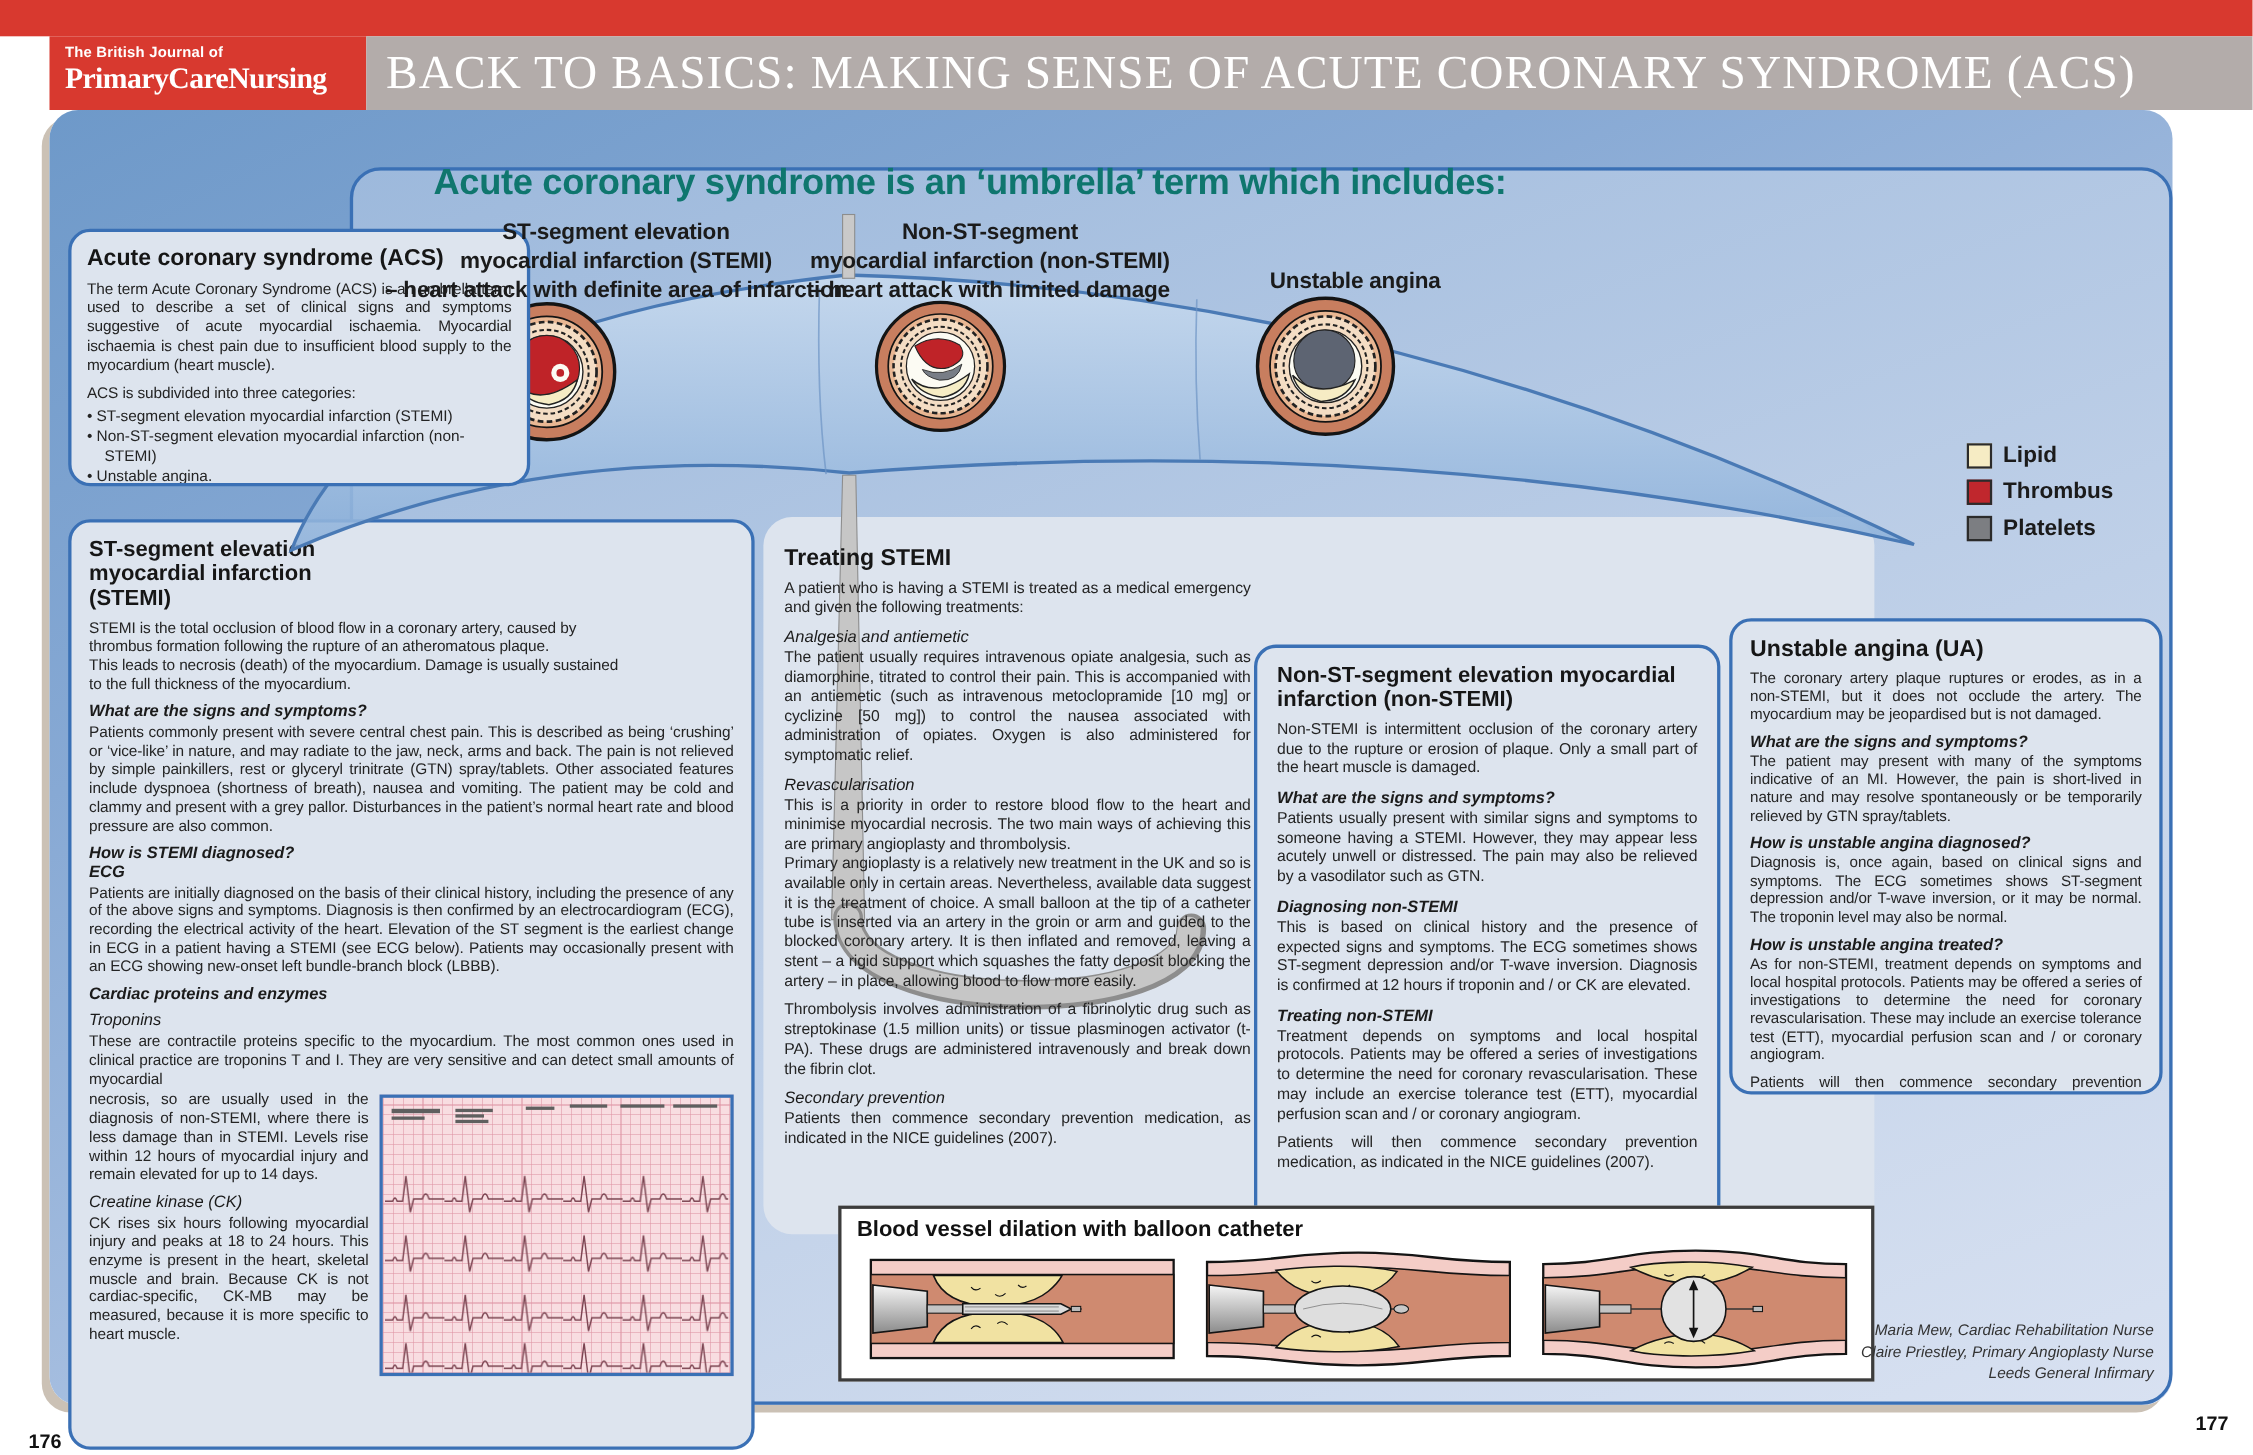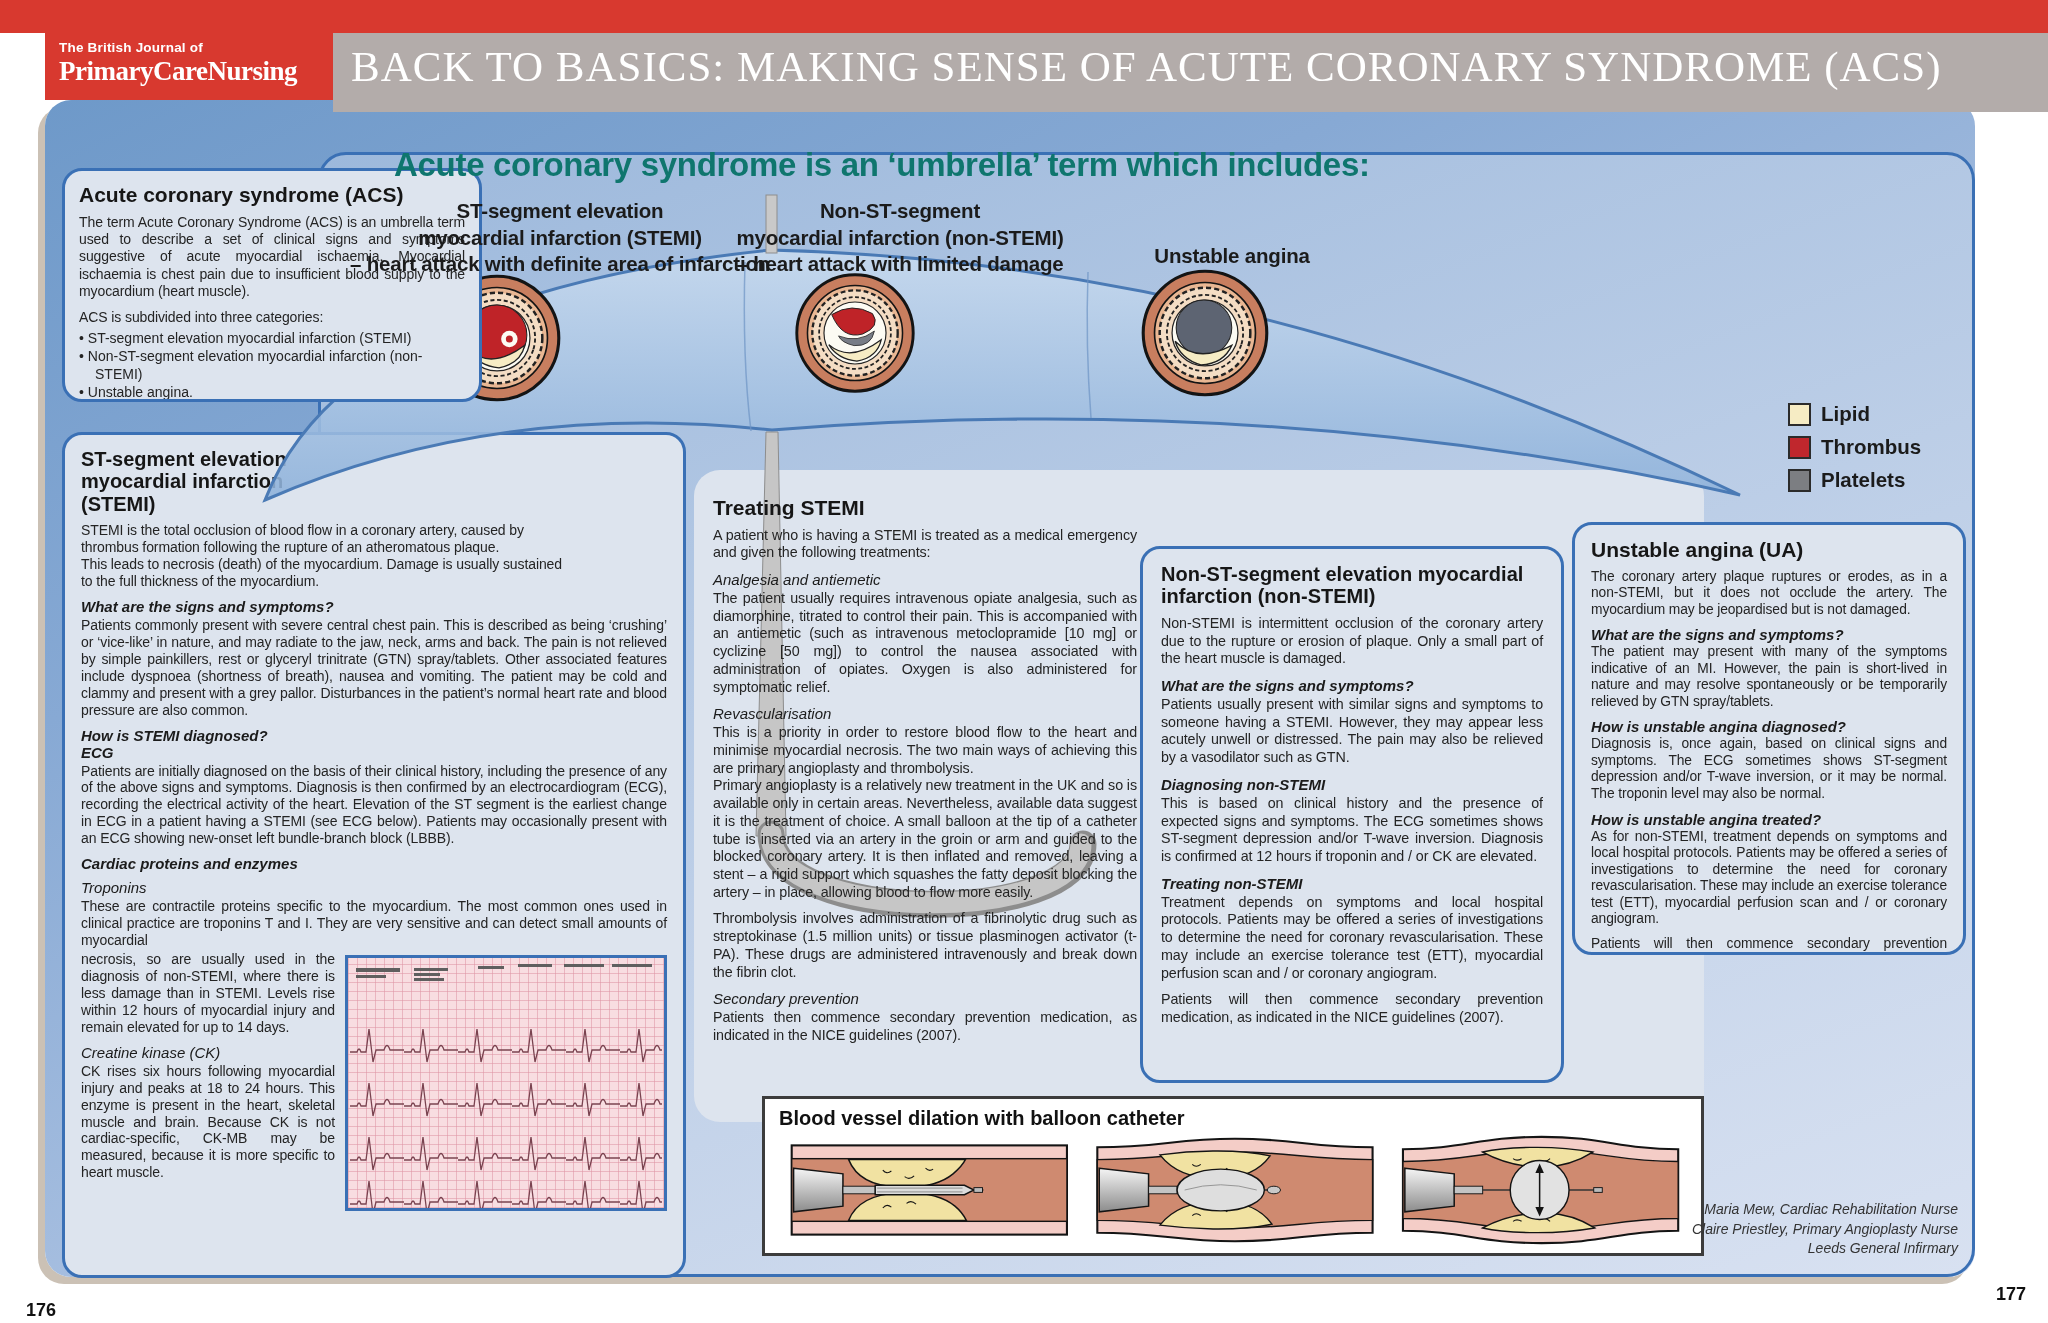--- a/index.html
+++ b/index.html
@@ -7,34 +7,34 @@
   #page{position:relative;width:2048px;height:1323px;background:#fff;overflow:hidden;
         font-family:"Liberation Sans",sans-serif;color:#242424;}
   .abs{position:absolute;}
 
   
   .topstrip{left:0;top:0;width:2048px;height:33px;background:#d8392f;}
   .logo{left:45px;top:33px;width:288px;height:67px;background:#d8392f;color:#fff;
         padding:7px 0 0 14px;box-sizing:border-box;}
   .logo .t1{font-size:13.5px;font-weight:bold;letter-spacing:.2px;}
   .logo .t2{font-family:"Liberation Serif",serif;font-size:27px;font-weight:bold;letter-spacing:-.5px;margin-top:1px;}
-  .banner{left:333px;top:33px;width:1715px;height:79px;background:#b3acaa;color:#fff;
+  .banner{left:333px;top:33px;width:1715px;height:67px;background:#b3acaa;color:#fff;
         font-family:"Liberation Serif",serif;font-size:43px;line-height:67px;padding-left:18px;
         box-sizing:border-box;letter-spacing:1px;white-space:nowrap;z-index:5;}
 
   
   .panel-outer{left:45px;top:100px;width:1930px;height:1177px;border-radius:26px;
         background:linear-gradient(155deg,#6e99c9 0%,#87a9d4 30%,#b9cbe7 75%,#cdd9ee 100%);
         box-shadow:-7px 7px 0 #cbc1b5;}
   .panel-inner{left:318px;top:152px;width:1657px;height:1125px;border-radius:28px;
         border:3px solid #3a70b5;box-sizing:border-box;
         background:linear-gradient(160deg,#9db9dc 0%,#c2d2e9 60%,#d8e1f1 100%);}
   .center-light{left:694px;top:470px;width:1010px;height:652px;border-radius:26px;background:#dde4ee;z-index:1;}
 
-  .box{background:#dde4ee;border:3px solid #3a70b5;border-radius:20px;box-sizing:border-box;overflow:hidden;}
+  .box{background:#dde4ee;border:3px solid #3a70b5;border-radius:20px;box-sizing:border-box;overflow:hidden;margin-top:40px;}
   .acs-box{left:62px;top:168px;width:420px;height:234px;z-index:4;padding:12px 14px;}
   .stemi-box{left:62px;top:432px;width:624px;height:846px;z-index:2;padding:13px 16px;}
   .nonstemi-box{left:1140px;top:546px;width:424px;height:537px;z-index:4;padding:14px 18px;}
   .ua-box{left:1572px;top:522px;width:394px;height:433px;z-index:4;padding:13px 16px;}
   .treating{left:713px;top:496px;width:424px;z-index:4;}
   .figure-box{left:762px;top:1096px;width:942px;height:160px;background:#fff;border:3px solid #3c3c3c;
         z-index:4;box-sizing:border-box;padding:8px 14px 16px;}
   .umbrella{left:45px;top:100px;width:1930px;height:1177px;z-index:3;pointer-events:none;}
 
   

